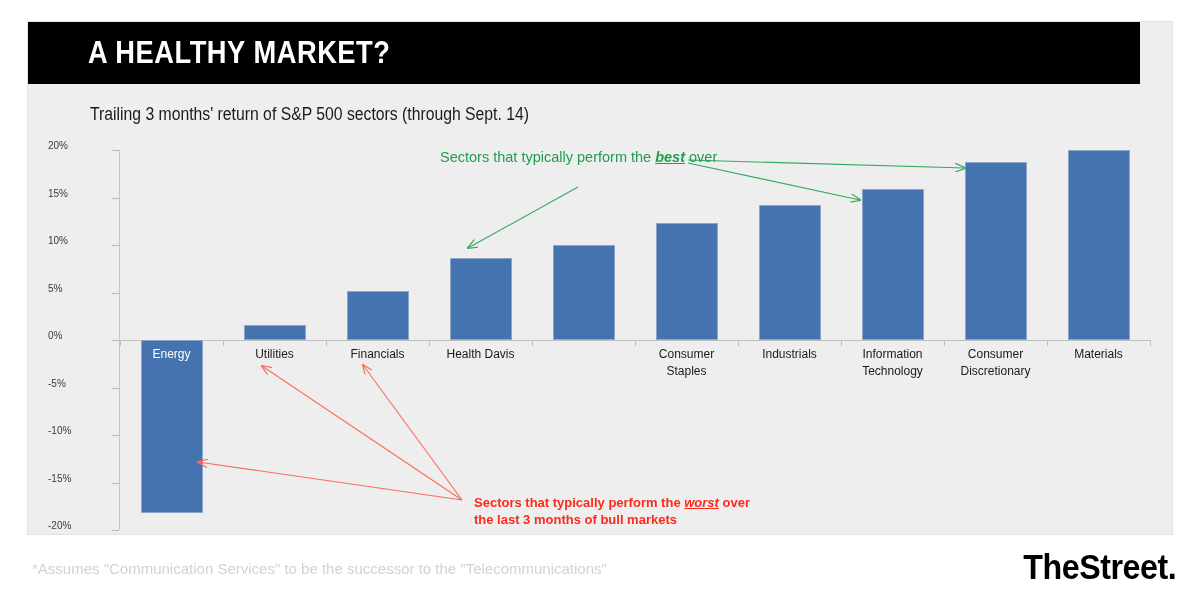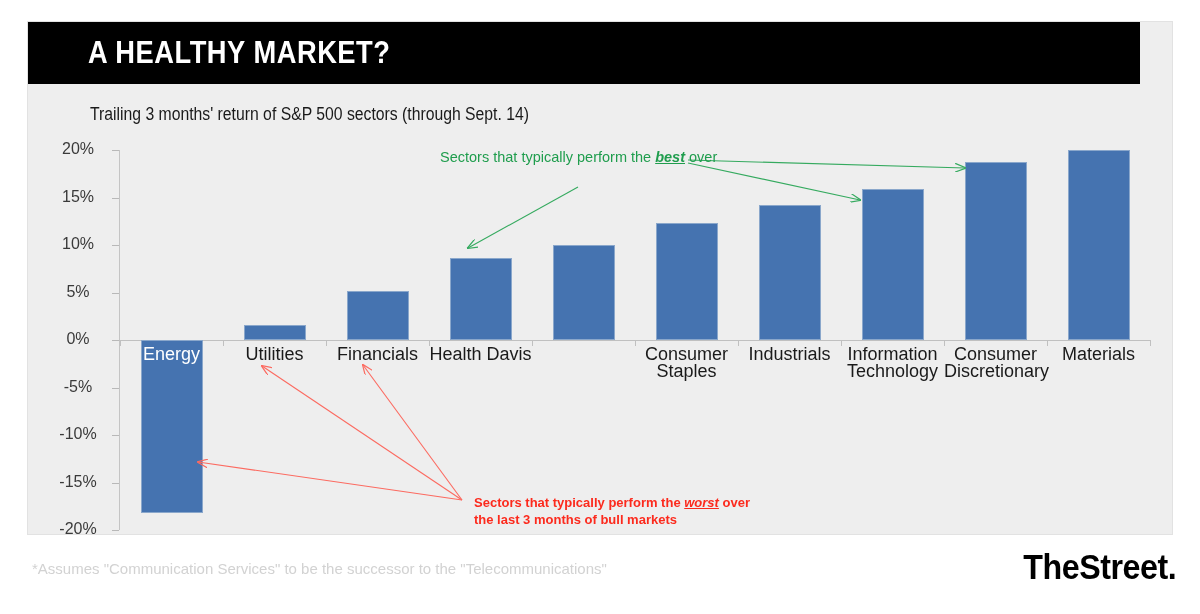--- a/index.html
+++ b/index.html
@@ -69,22 +69,22 @@
     top: 106px;
     width: 1060px;
     height: 395px;
   }
   
 
   .ylabel {
     position: absolute;
     right: 1042px;     
     width: 60px;
-    text-align: center;
-    font-size: 16px;
+    text-align: left;
+    font-size: 10px;
     color: #3a3a3a;
     font-family: "Liberation Sans", sans-serif;
     white-space: nowrap;
   }
   .ytick {
     position: absolute;
     left: 22px;
     width: 7px;
     height: 1px;
     background: #b8b8b8;
@@ -129,21 +129,21 @@
   .bar {
     position: absolute;
     background: #4573b0;
     border: 1px solid #8aa7cb;
     box-sizing: border-box;
   }
   .cat-label {
     position: absolute;
     top: 218px;
     text-align: center;
-    font-size: 18px;
+    font-size: 12px;
     line-height: 17px;
     color: #1a1a1a;
     font-family: "Liberation Sans", sans-serif;
   }
   .cat-label.inside {
     color: #ffffff;
   }
 
   
   #anno-svg {

